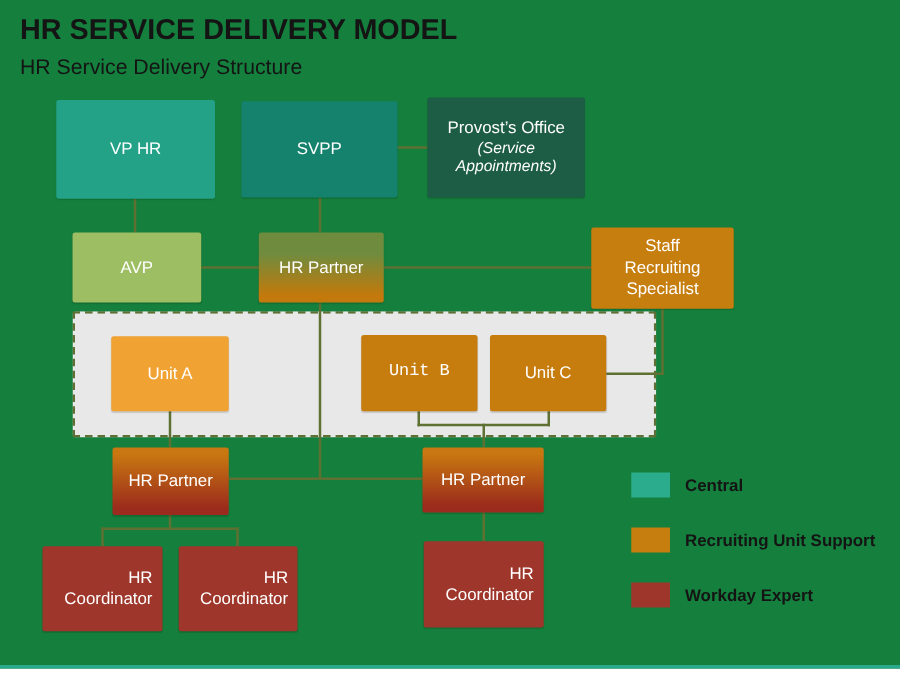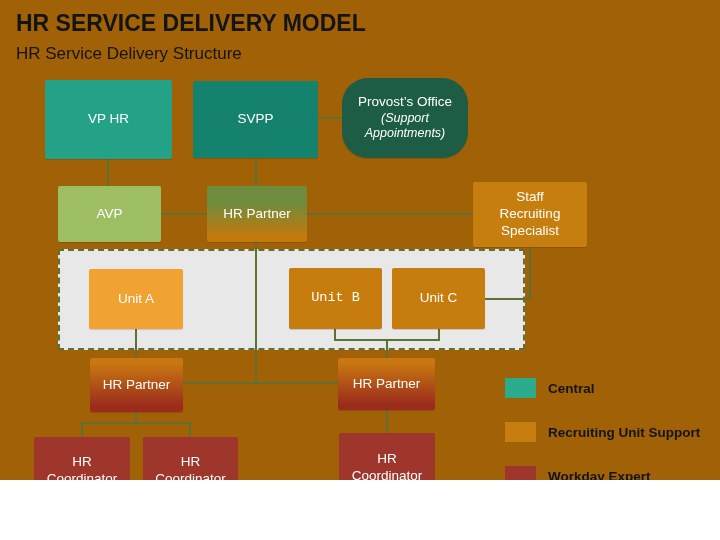--- a/index.html
+++ b/index.html
@@ -1,20 +1,20 @@
 <!DOCTYPE html>
 <html><head>
 <meta charset="utf-8">
 <style>
   html, body { margin: 0; padding: 0; background: #ffffff; }
   #slide {
     position: relative;
     width: 720px;
-    height: 480px;
-    background: #a16207;
+    height: 535px;
+    background: #15803d;
     overflow: hidden;
     font-family: "Liberation Sans", "DejaVu Sans", sans-serif;
   }
   .title {
     position: absolute;
     left: 16px; top: 10px;
     font-size: 23px;
     font-weight: 800;
     color: #141414;
     letter-spacing: 0px;
@@ -65,21 +65,21 @@
   #avp     { left: 58px;  top: 186px; width: 103px; height: 56px; }
   #hr-partner-mid { left: 207px; top: 186px; width: 100px; height: 56px; }
   #srs     { left: 473px; top: 182px; width: 114px; height: 65px; padding: 0; }
   #srs .lbl { width: 84px; }
   #unit-a  { left: 89px;  top: 269px; width: 94px; height: 60px; }
   #unit-b  { left: 289px; top: 268px; width: 93px; height: 61px; }
   #unit-c  { left: 392px; top: 268px; width: 93px; height: 61px; }
   #hr-partner-left  { left: 90px;  top: 358px; width: 93px; height: 54px; }
   #hr-partner-right { left: 338px; top: 358px; width: 97px; height: 52px; }
   #coord-1 { left: 34px;  top: 437px; width: 96px; height: 68px; }
-  #coord-1 .lbl, #coord-2 .lbl, #coord-3 .lbl { width: 80px; }
+  #coord-1 .lbl, #coord-2 .lbl, #coord-3 .lbl { width: 80px; text-align: right; }
   #coord-2 { left: 143px; top: 437px; width: 95px; height: 68px; }
   #coord-3 { left: 339px; top: 433px; width: 96px; height: 69px; }
 </style>
 </head>
 <body>
 
 <div id="slide">
 
   <div class="title">HR SERVICE DELIVERY MODEL</div>
   <div class="subtitle">HR Service Delivery Structure</div>
@@ -107,23 +107,23 @@
   <div class="line" style="left:386px; top:410px; width:2px; height:23px;"></div>
 
   <div id="vp-hr" class="node" style="background: rgb(35, 162, 136);">
     <span class="lbl">VP HR</span>
   </div>
 
   <div id="svpp" class="node" style="background: rgb(21, 130, 109);">
     <span class="lbl">SVPP</span>
   </div>
 
-  <div id="provost" class="node" style="background: rgb(29, 92, 69); border-radius: 26px;">
+  <div id="provost" class="node" style="background: rgb(29, 92, 69);">
     <span class="lbl">Provost’s Office</span>
-    <span class="sub">(Support Appointments)</span>
+    <span class="sub">(Service Appointments)</span>
   </div>
 
   <div id="avp" class="node" style="background: rgb(157, 190, 99); text-align: right;">
     <span class="lbl">AVP</span>
   </div>
 
   <div id="hr-partner-mid" class="node grad-green-orange">
     <span class="lbl">HR Partner</span>
   </div>
 

